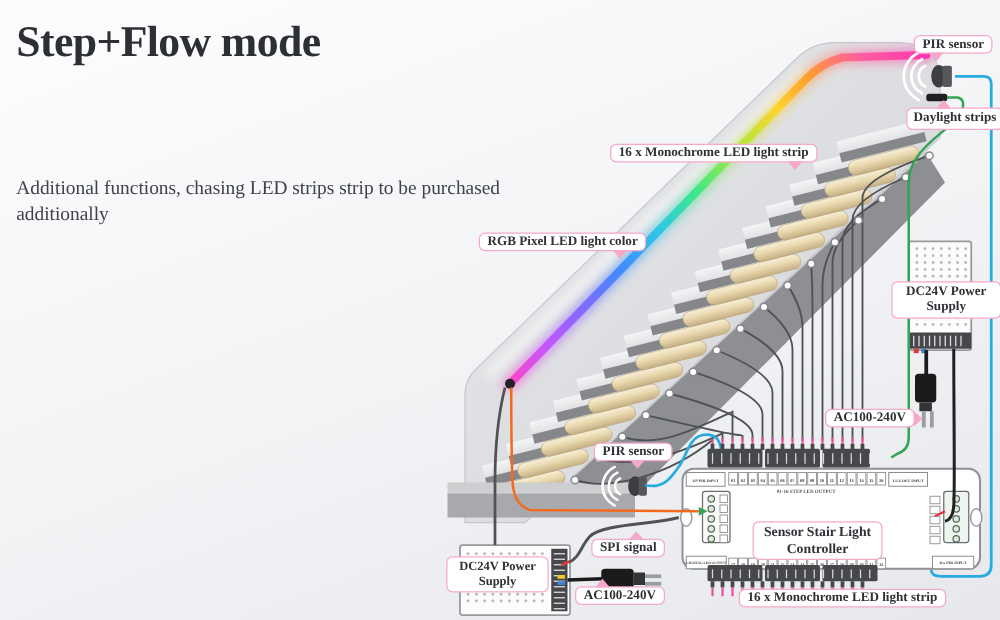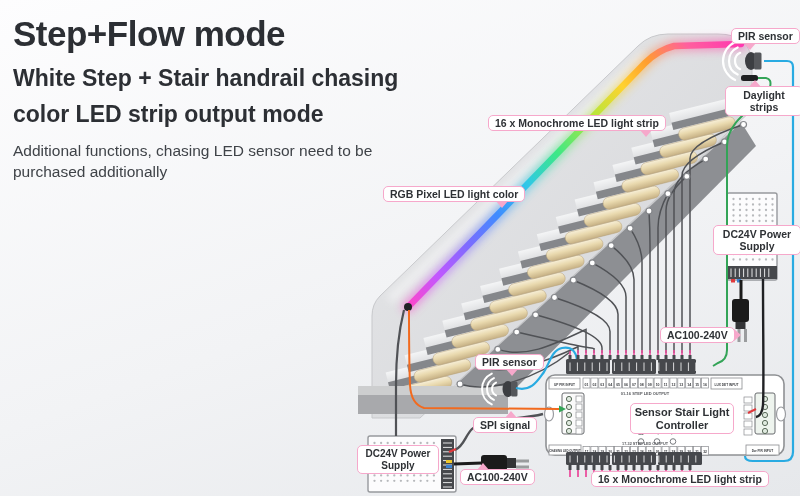--- a/index.html
+++ b/index.html
@@ -1,18 +1,18 @@
 <!DOCTYPE html>
 <html><head>
 <meta charset="utf-8">
 <style>
   html,body{margin:0;padding:0;background:#e9ebee;}
   #stage{position:relative;width:800px;height:496px;overflow:hidden;
          background:linear-gradient(160deg,#fdfdfe 0%,#f2f3f5 55%,#e6e8eb 100%);
-         font-family:Liberation Sans, sans-serif;}
+         font-family:Liberation Serif, serif;}
   #diagram{position:absolute;left:0;top:0;z-index:1;}
   .hdr{position:absolute;z-index:2;color:#2c2f34;}
   #title{left:13px;top:14px;font-size:35px;font-weight:bold;letter-spacing:-0.5px;}
   #subtitle{left:13px;top:61px;width:446px;font-size:23px;font-weight:600;line-height:1.55;}
   #note{left:13px;top:141px;width:432px;font-size:15.5px;font-weight:400;color:#3f4348;line-height:1.35;}
   .lbl{position:absolute;z-index:5;background:#fff;border:1.5px solid #f6a8cb;border-radius:5px;
        padding:1px 6px;font-size:10.5px;font-weight:bold;color:#2e3135;white-space:nowrap;text-align:center;}
   .lbl.wrap{white-space:normal;line-height:1.15;padding:2px 3px;}
   .ptr{position:absolute;width:0;height:0;border:6px solid transparent;}
   .ptr-down{border-top:7px solid #f6a8cb;border-bottom:0;bottom:-7px;}
@@ -686,22 +686,21 @@
   <g id="g-wires-over">
         <path d="M764,61 L787,61 Q793,61 793,67 L793,452 Q793,461 784,461 L753,461 Q745,461 745,456" fill="none" stroke="#29abe2" stroke-width="2.2"></path>
         <path d="M409,310 C409,330 409,360 410,385 Q411,404 424,408 L559,409" fill="none" stroke="#f26a1e" stroke-width="2"></path>
         <polygon points="559,405.5 566,409 559,412.5" fill="#33a457"></polygon>
         <path d="M763,279 C763,330 764,390 763,405 Q762,416 756,417" fill="none" stroke="#202124" stroke-width="2.4"></path>
         <path d="M748,413 L756,409" fill="none" stroke="#e0393c" stroke-width="2"></path>
       </g>
 </svg>
 
 <div class="hdr" id="title">Step+Flow mode</div>
-<div class="hdr" id="subtitle">White Step + Stair handrail chasing color LED strip output mode</div>
-<div class="hdr" id="note">Additional functions, chasing LED sensor need to be purchased additionally</div>
+<div class="hdr" id="note">Additional functions, chasing LED strips strip to be purchased additionally</div>
 
 <div class="lbl" style="left:731px;top:28px;">
   <span>PIR sensor</span>
   <div class="ptr ptr-down" style="left:18%;"></div>
 </div>
 <div class="lbl wrap" style="left:725px;top:86px;width:70px;">
   <span>Daylight strips</span>
   <div class="ptr ptr-up" style="left:30%;"></div>
 </div>
 <div class="lbl" style="left:488px;top:115px;">
@@ -716,25 +715,25 @@
   <span>DC24V Power Supply</span>
 </div>
 <div class="lbl" style="left:660px;top:327px;">
   <span>AC100-240V</span>
   <div class="ptr ptr-right"></div>
 </div>
 <div class="lbl" style="left:475px;top:354px;">
   <span>PIR sensor</span>
   <div class="ptr ptr-down" style="left:45%;"></div>
 </div>
-<div class="lbl" style="left:473px;top:417px;">
+<div class="lbl" style="left:473px;top:431px;">
   <span>SPI signal</span>
   <div class="ptr ptr-up" style="left:50%;"></div>
 </div>
-<div class="lbl wrap" style="left:602px;top:403px;width:96px;font-size:11px;margin-left:28px;">
+<div class="lbl wrap" style="left:602px;top:417px;width:96px;font-size:11px;">
   <span>Sensor Stair Light Controller</span>
 </div>
 <div class="lbl wrap" style="left:357px;top:445px;width:74px;font-size:10px;">
   <span>DC24V Power Supply</span>
 </div>
 <div class="lbl" style="left:460px;top:469px;">
   <span>AC100-240V</span>
   <div class="ptr ptr-up" style="left:22%;"></div>
 </div>
 <div class="lbl" style="left:591px;top:471px;">

